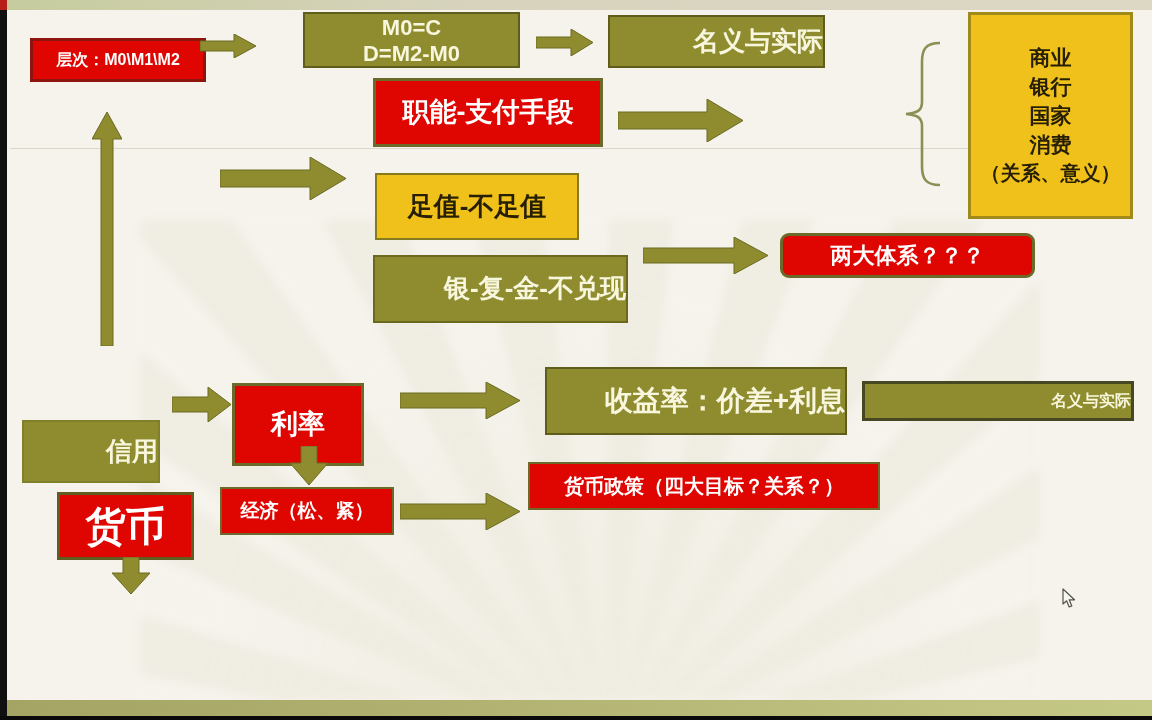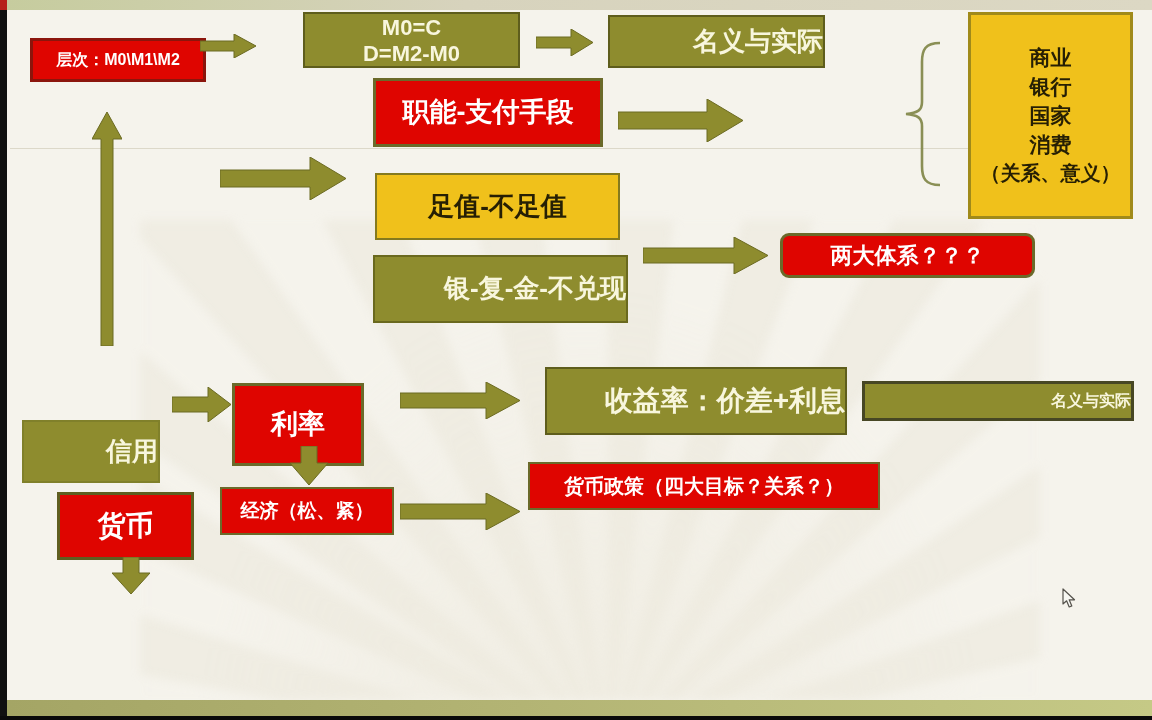--- a/index.html
+++ b/index.html
@@ -87,21 +87,21 @@
   </div>
 
   <svg class="arrow-svg" style="left:92px;top:112px;" width="30" height="234" viewBox="0 0 30 234">
     <polygon points="9,234 9,27 0,27 15,0 30,27 21,27 21,234" fill="#8e8c2e" stroke="#6b6a22" stroke-width="1"></polygon>
   </svg>
 
   <svg class="arrow-svg" style="left:220px;top:157px;" width="126" height="43" viewBox="0 0 126 43">
     <polygon points="0,13 90,13 90,0 126,21.5 90,43 90,30 0,30" fill="#8e8c2e" stroke="#6b6a22" stroke-width="1"></polygon>
   </svg>
 
-  <div class="box gold-box" style="left:375px;top:173px;width:245px;height:67px;font-size:26px;">
+  <div class="box gold-box" style="left:375px;top:173px;width:204px;height:67px;font-size:26px;">
     <span>足值-不足值</span>
   </div>
 
   <div class="box olive-box" style="left:373px;top:255px;width:255px;height:68px;font-size:26px;border-color:#6a691e;">
     <span>银-复-金-不兑现</span>
   </div>
 
   <svg class="arrow-svg" style="left:643px;top:237px;" width="125" height="37" viewBox="0 0 125 37">
     <polygon points="0,11 91,11 91,0 125,18.5 91,37 91,26 0,26" fill="#8e8c2e" stroke="#6b6a22" stroke-width="1"></polygon>
   </svg>
@@ -127,21 +127,21 @@
   </div>
 
   <div class="box olive-box" style="left:862px;top:381px;width:272px;height:40px;font-size:16px;border:3px solid #474724;">
     <span>名义与实际</span>
   </div>
 
   <div class="box olive-box" style="left:22px;top:420px;width:138px;height:63px;font-size:26px;border-color:#80802a;">
     <span>信用</span>
   </div>
 
-  <div class="box red-box" style="left:57px;top:492px;width:137px;height:68px;font-size:28px;border-color:#5f5e20;">
+  <div class="box red-box" style="left:57px;top:492px;width:137px;height:68px;font-size:40px;border-color:#5f5e20;">
     <span>货币</span>
   </div>
 
   <svg class="arrow-svg" style="left:112px;top:557px;" width="38" height="37" viewBox="0 0 38 37">
     <polygon points="11,0 27,0 27,16 38,16 19,37 0,16 11,16" fill="#8e8c2e" stroke="#6b6a22" stroke-width="1"></polygon>
   </svg>
 
   <svg class="arrow-svg" style="left:290px;top:446px;" width="38" height="39" viewBox="0 0 38 39">
     <polygon points="11,0 27,0 27,17 38,17 19,39 0,17 11,17" fill="#8e8c2e" stroke="#6b6a22" stroke-width="1"></polygon>
   </svg>

